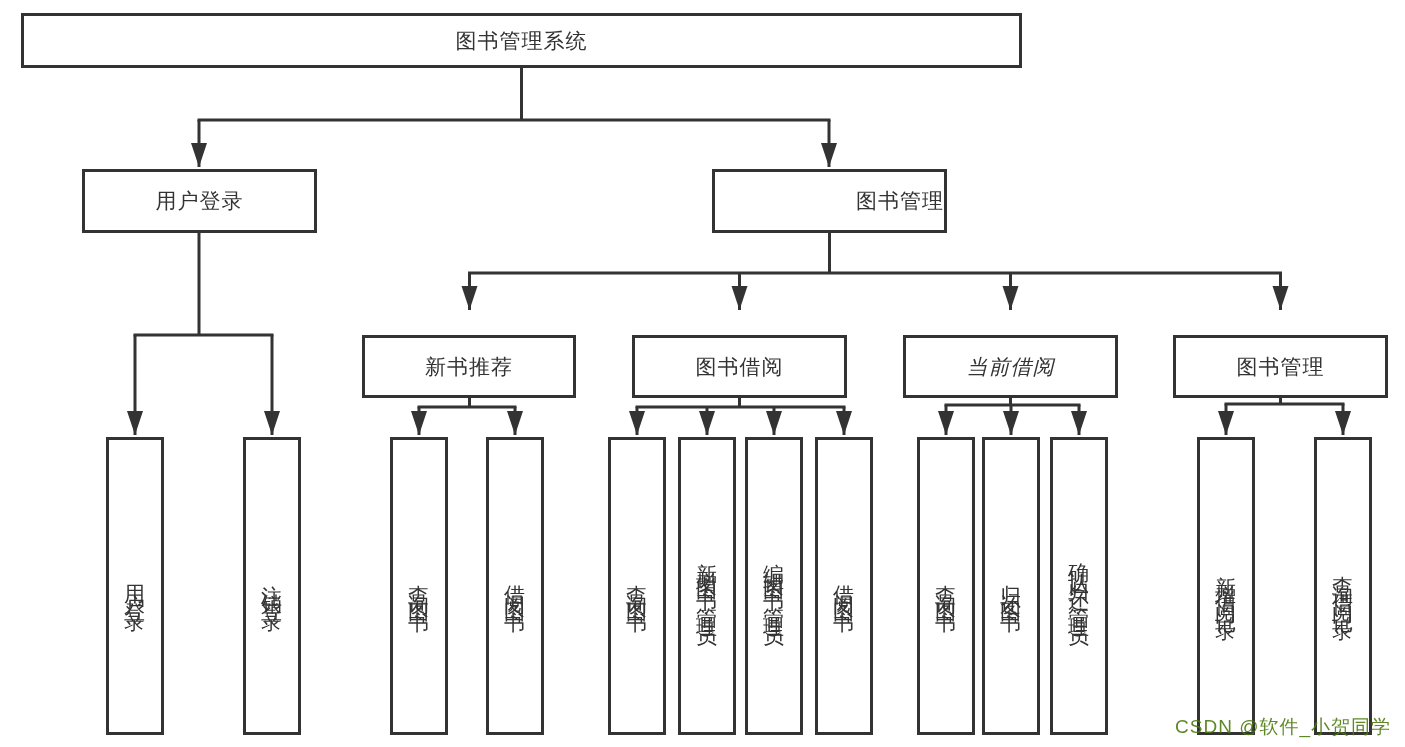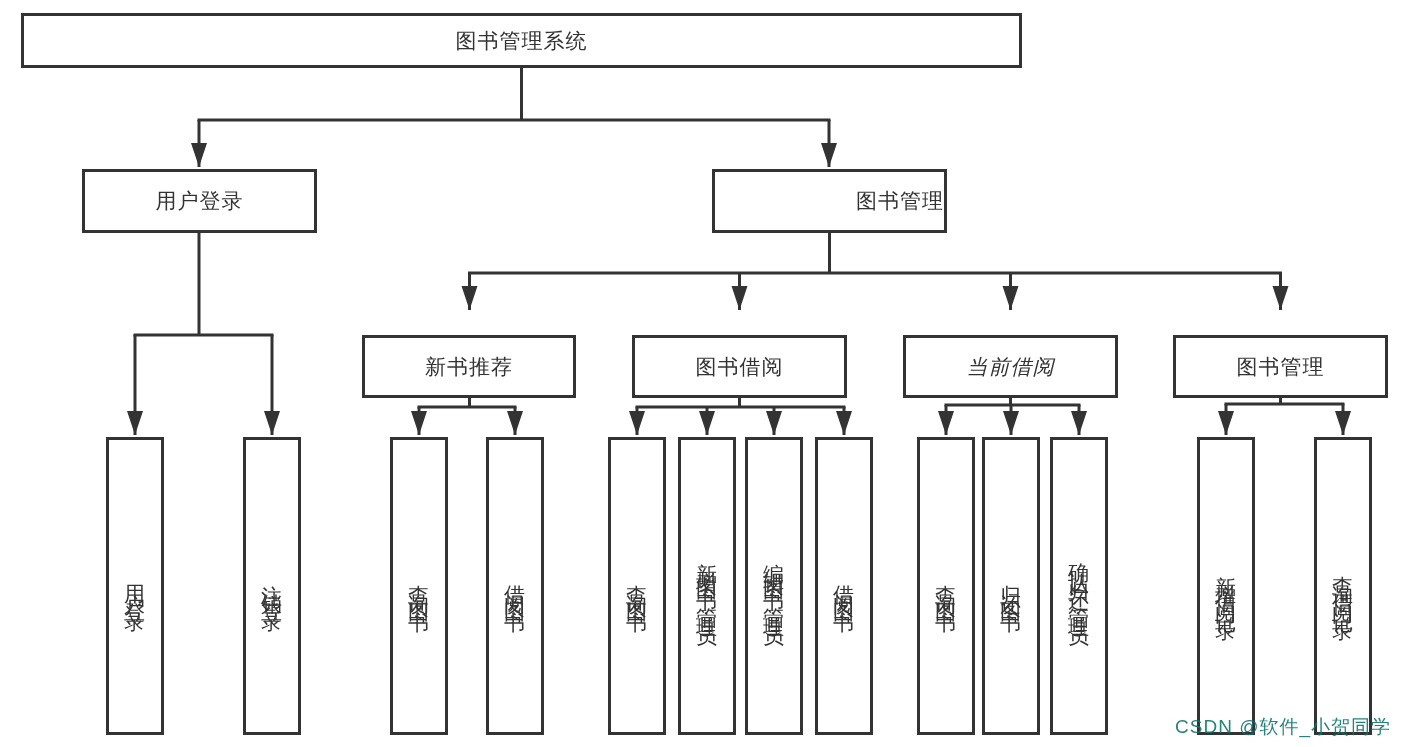--- a/index.html
+++ b/index.html
@@ -66,21 +66,21 @@
   .leaf-10 { left: 982px; }
   .leaf-11 { left: 1050px; }
   .leaf-12 { left: 1197px; }
   .leaf-13 { left: 1314px; }
   .watermark {
     position: absolute;
     right: 14px;
     top: 714px;
     font-size: 19px;
     letter-spacing: 1px;
-    color: #0f766e;
+    color: #4d7c0f;
     opacity: 0.9;
     z-index: 5;
     white-space: nowrap;
   }
 </style>
 </head>
 <body>
 
 <div class="canvas">
 

